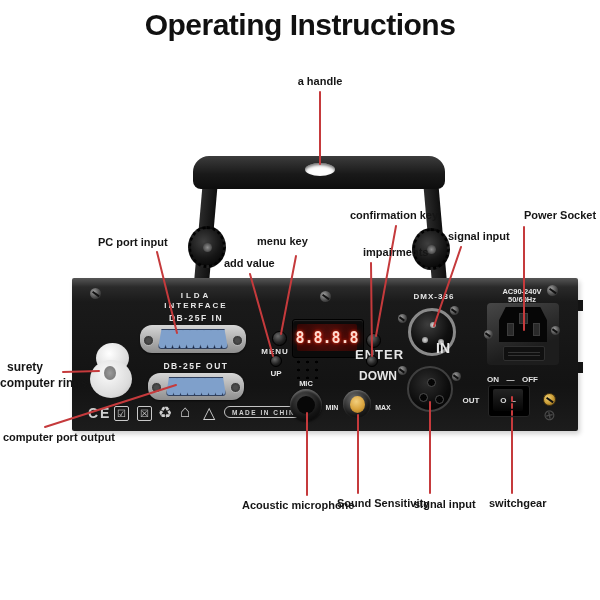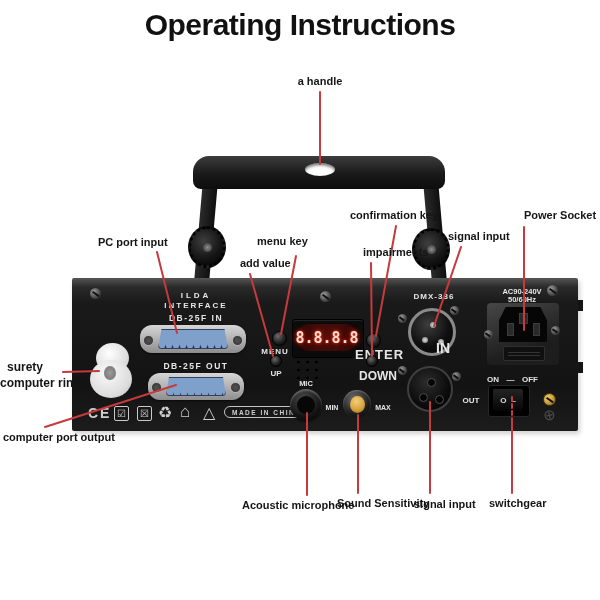--- a/index.html
+++ b/index.html
@@ -63,21 +63,21 @@
             font-size:10px;line-height:14px;color:#cfcfcf;z-index:6;box-sizing:border-box;}
   .made-oval{border:1.5px solid #c4c4c4;border-radius:10px;padding:2px 7px 1px 7px;font-size:6.5px;
              letter-spacing:1.5px;color:#cfcfcf;font-weight:bold;z-index:6;white-space:nowrap;}
 
   
   .pbtn{border-radius:50%;background:radial-gradient(circle at 38% 32%,#6a6a6a,#222 55%,#000);
         border:1px solid #000;z-index:6;box-sizing:border-box;}
   .led-bezel{left:292px;top:319px;width:70px;height:37px;background:#0b0b0b;border-radius:3px;
              border:1px solid #000;box-shadow:inset 0 1px 1px rgba(255,255,255,.12);z-index:6;}
   .led-win{left:297px;top:324px;width:60px;height:27px;background:radial-gradient(circle at 50% 45%,#4a100c,#300705);
-           border-radius:12px;z-index:7;display:flex;align-items:center;justify-content:center;}
+           border-radius:2px;z-index:7;display:flex;align-items:center;justify-content:center;}
   .led-digits{font-family:"DejaVu Sans Mono",monospace;font-weight:bold;font-size:15px;color:#ffddd2;
            letter-spacing:0px;text-shadow:0 0 3px #ff3a1a,0 0 7px #d01000;}
   .mic-holes{left:292px;top:357px;width:28px;height:22px;z-index:6;
            background-image:radial-gradient(#000 1.4px,transparent 1.8px);background-size:9px 8px;background-position:2px 1px;}
   .mic-body{left:290px;top:389px;width:32px;height:32px;border-radius:50%;z-index:6;
            background:radial-gradient(circle at 42% 32%,#4a4a4a,#141414 60%,#000);
            box-shadow:inset 0 2px 2px rgba(255,255,255,.28),0 1px 2px rgba(0,0,0,.6);}
   .mic-body::after{content:"";position:absolute;left:50%;top:50%;width:18px;height:18px;margin:-9px 0 0 -9px;
            border-radius:50%;background:#070707;}
   .knob-base{left:343px;top:390px;width:28px;height:28px;border-radius:50%;z-index:6;
@@ -251,21 +251,21 @@
       <line x1="358" y1="415" x2="358" y2="493"></line>
       <line x1="430" y1="402" x2="430" y2="493"></line>
       <line x1="512" y1="397" x2="512" y2="418" stroke-dasharray="4 3"></line>
       <line x1="512" y1="418" x2="512" y2="493"></line>
     </g>
   </svg>
 
   <div class="abs lbl" style="left:283px;top:75px;width:74px;text-align:center;">a handle</div>
   <div class="abs lbl" style="left:98px;top:236px;">PC port input</div>
   <div class="abs lbl" style="left:257px;top:235px;">menu key</div>
-  <div class="abs lbl" style="left:240px;top:257px;">add value</div>
+  <div class="abs lbl" style="left:224px;top:257px;">add value</div>
   <div class="abs lbl" style="left:350px;top:209px;">confirmation key</div>
   <div class="abs lbl" style="left:339px;top:246px;margin-left:24px;">impairments</div>
   <div class="abs lbl" style="left:448px;top:230px;">signal input</div>
   <div class="abs lbl" style="left:492px;top:209px;margin-left:32px;">Power Socket</div>
   <div class="abs lbl small" style="left:7px;top:360px;">surety</div>
   <div class="abs lbl small" style="left:0px;top:376px;">computer rings</div>
   <div class="abs lbl" style="left:3px;top:431px;">computer port output</div>
   <div class="abs lbl" style="left:242px;top:499px;">Acoustic microphone</div>
   <div class="abs lbl" style="left:337px;top:497px;">Sound Sensitivity</div>
   <div class="abs lbl" style="left:414px;top:498px;">signal input</div>

